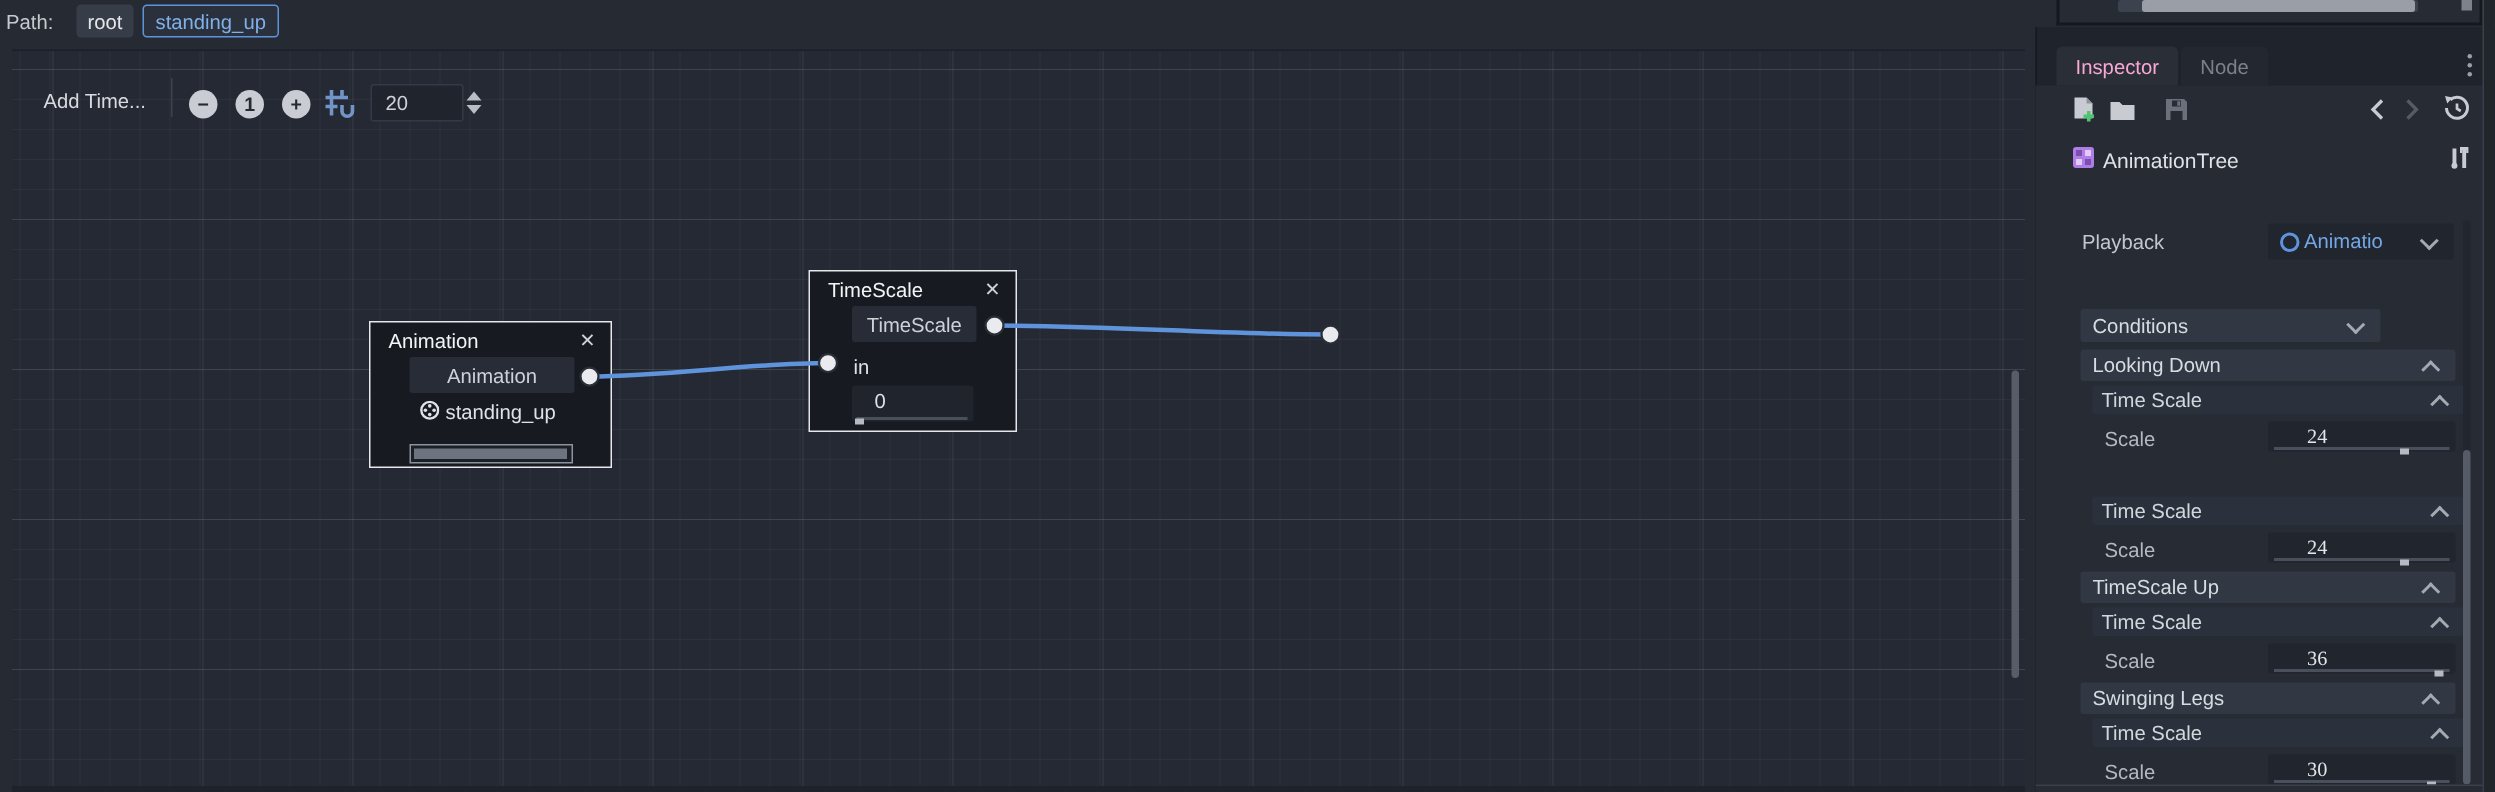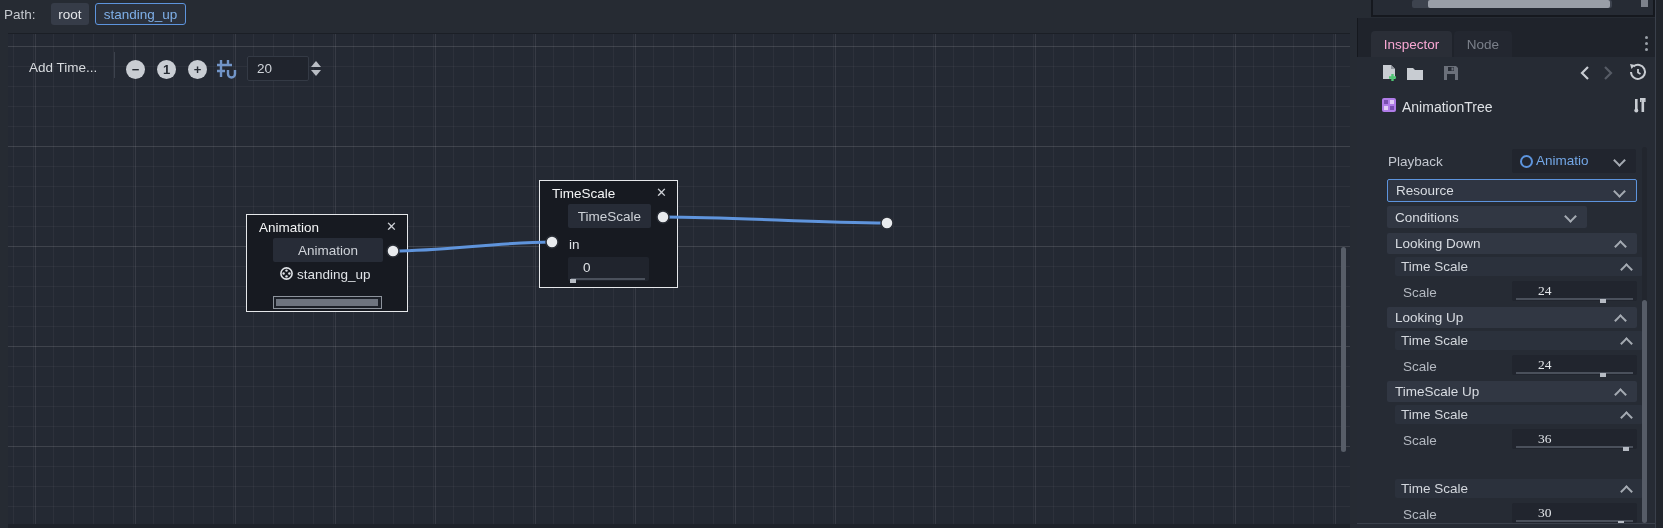--- a/index.html
+++ b/index.html
@@ -240,48 +240,40 @@
   </span>
 
 
   <span class="abs" style="left:1388px;top:154px;color:#c3c7cf;">Playback</span>
   <div class="abs valbox" style="left:1512px;top:149px;width:124px;height:24px;">
     <span class="obj-ring abs" style="left:8px;top:6px;"></span>
     <span class="abs blue-text" style="left:24px;top:4px;width:78px;overflow:hidden;white-space:nowrap;">Animatio</span>
     <span class="chev down chev-abs" style="top:7px;"></span>
   </div>
 
-  <div class="abs cat focused" style="left:1387px;top:179px;width:250px;height:23px;padding-left:8px;">
-    <span>Resource</span>
-    <span class="chev down chev-abs" style="top:7px;"></span>
-  </div>
   <div class="abs cat" style="left:1387px;top:206px;width:200px;height:22px;padding-left:8px;">
     <span>Conditions</span>
     <span class="chev down chev-abs" style="top:6px;"></span>
   </div>
 
   <div class="abs cat" style="left:1387px;top:233px;width:250px;height:21px;padding-left:8px;">
     <span>Looking Down</span>
     <span class="chev up chev-abs" style="top:9px;"></span>
   </div>
   <div class="abs subcat" style="left:1395px;top:257px;width:242px;height:19px;padding-left:6px;">
     <span>Time Scale</span>
     <span class="chev up chev-abs" style="top:8px;"></span>
   </div>
   <span class="abs prop-label" style="left:1403px;top:285px;">Scale</span>
   <div class="abs valbox" style="left:1512px;top:281px;width:125px;height:20px;">
     <span class="abs num-light" style="left:26px;top:2px;">24</span>
     <div class="sl-track" style="left:4px;right:4px;bottom:1px;"></div>
     <div class="sl-grab" style="left:88px;bottom:-2px;"></div>
   </div>
 
-  <div class="abs cat" style="left:1387px;top:307px;width:250px;height:21px;padding-left:8px;">
-    <span>Looking Up</span>
-    <span class="chev up chev-abs" style="top:9px;"></span>
-  </div>
   <div class="abs subcat" style="left:1395px;top:331px;width:242px;height:19px;padding-left:6px;">
     <span>Time Scale</span>
     <span class="chev up chev-abs" style="top:8px;"></span>
   </div>
   <span class="abs prop-label" style="left:1403px;top:359px;">Scale</span>
   <div class="abs valbox" style="left:1512px;top:355px;width:125px;height:20px;">
     <span class="abs num-light" style="left:26px;top:2px;">24</span>
     <div class="sl-track" style="left:4px;right:4px;bottom:1px;"></div>
     <div class="sl-grab" style="left:88px;bottom:-2px;"></div>
   </div>
@@ -294,20 +286,24 @@
     <span>Time Scale</span>
     <span class="chev up chev-abs" style="top:8px;"></span>
   </div>
   <span class="abs prop-label" style="left:1403px;top:433px;">Scale</span>
   <div class="abs valbox" style="left:1512px;top:429px;width:125px;height:20px;">
     <span class="abs num-light" style="left:26px;top:2px;">36</span>
     <div class="sl-track" style="left:4px;right:4px;bottom:1px;"></div>
     <div class="sl-grab" style="left:111px;bottom:-2px;"></div>
   </div>
 
+  <div class="abs cat" style="left:1387px;top:455px;width:250px;height:21px;padding-left:8px;">
+    <span>Swinging Legs</span>
+    <span class="chev up chev-abs" style="top:9px;"></span>
+  </div>
   <div class="abs subcat" style="left:1395px;top:479px;width:242px;height:19px;padding-left:6px;">
     <span>Time Scale</span>
     <span class="chev up chev-abs" style="top:8px;"></span>
   </div>
   <span class="abs prop-label" style="left:1403px;top:507px;">Scale</span>
   <div class="abs valbox" style="left:1512px;top:503px;width:125px;height:20px;">
     <span class="abs num-light" style="left:26px;top:2px;">30</span>
     <div class="sl-track" style="left:4px;right:4px;bottom:1px;"></div>
     <div class="sl-grab" style="left:106px;bottom:-2px;"></div>
   </div>

